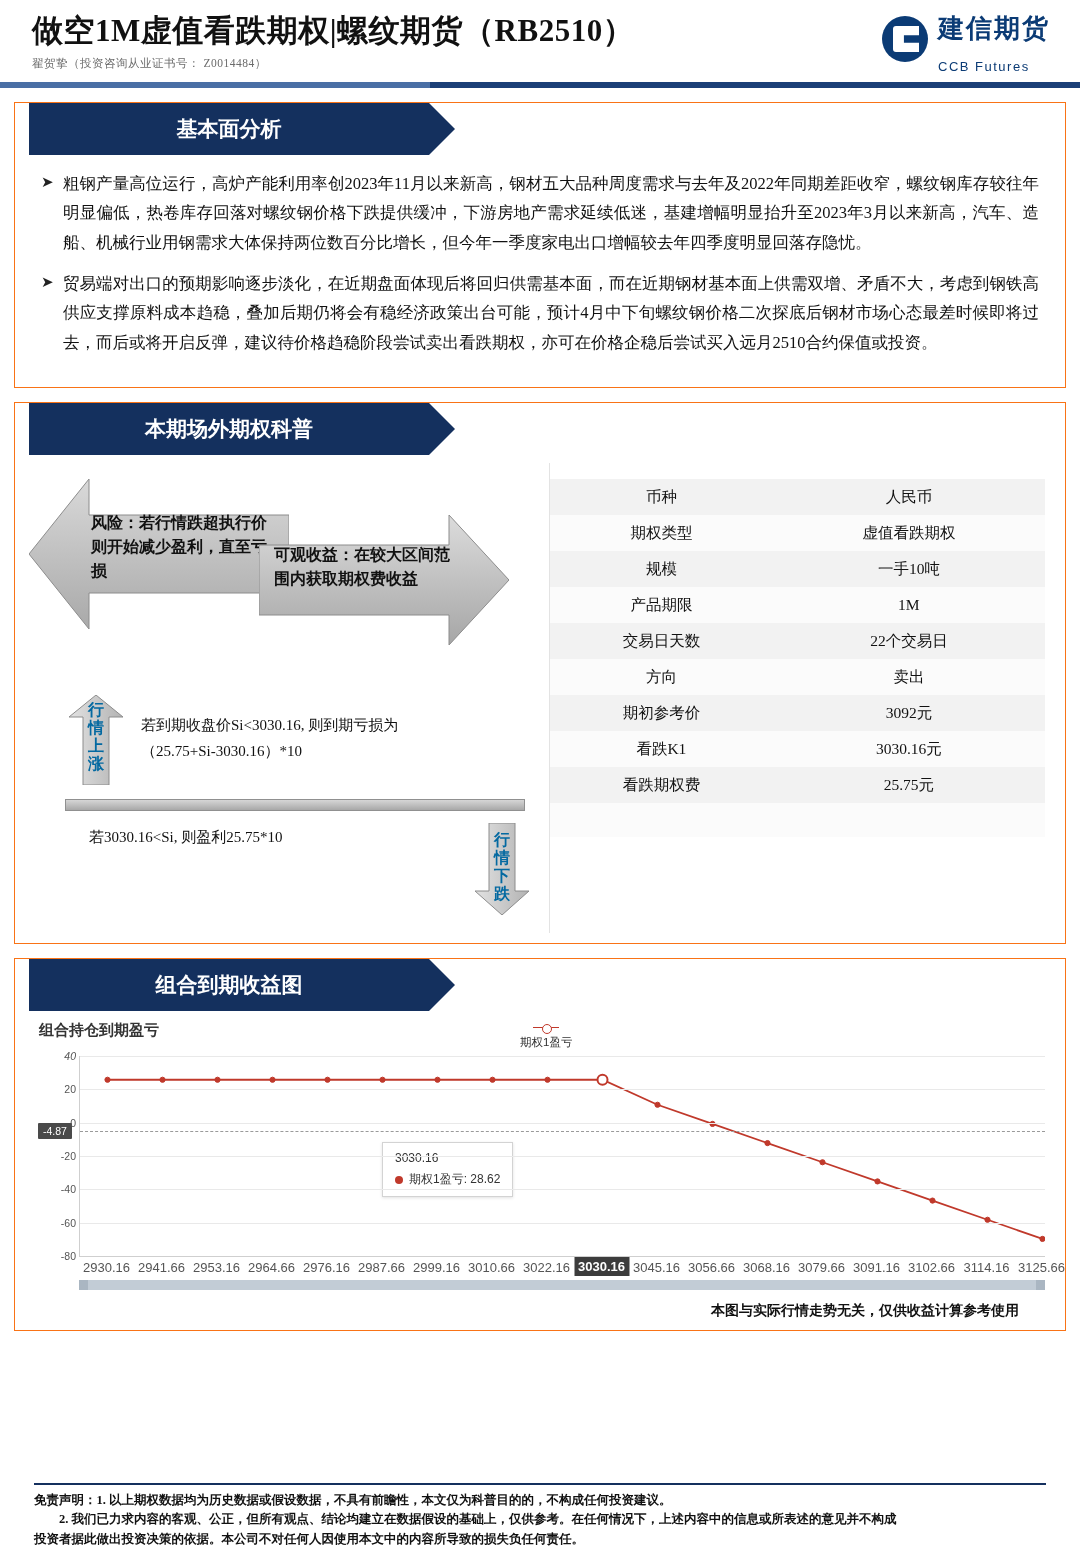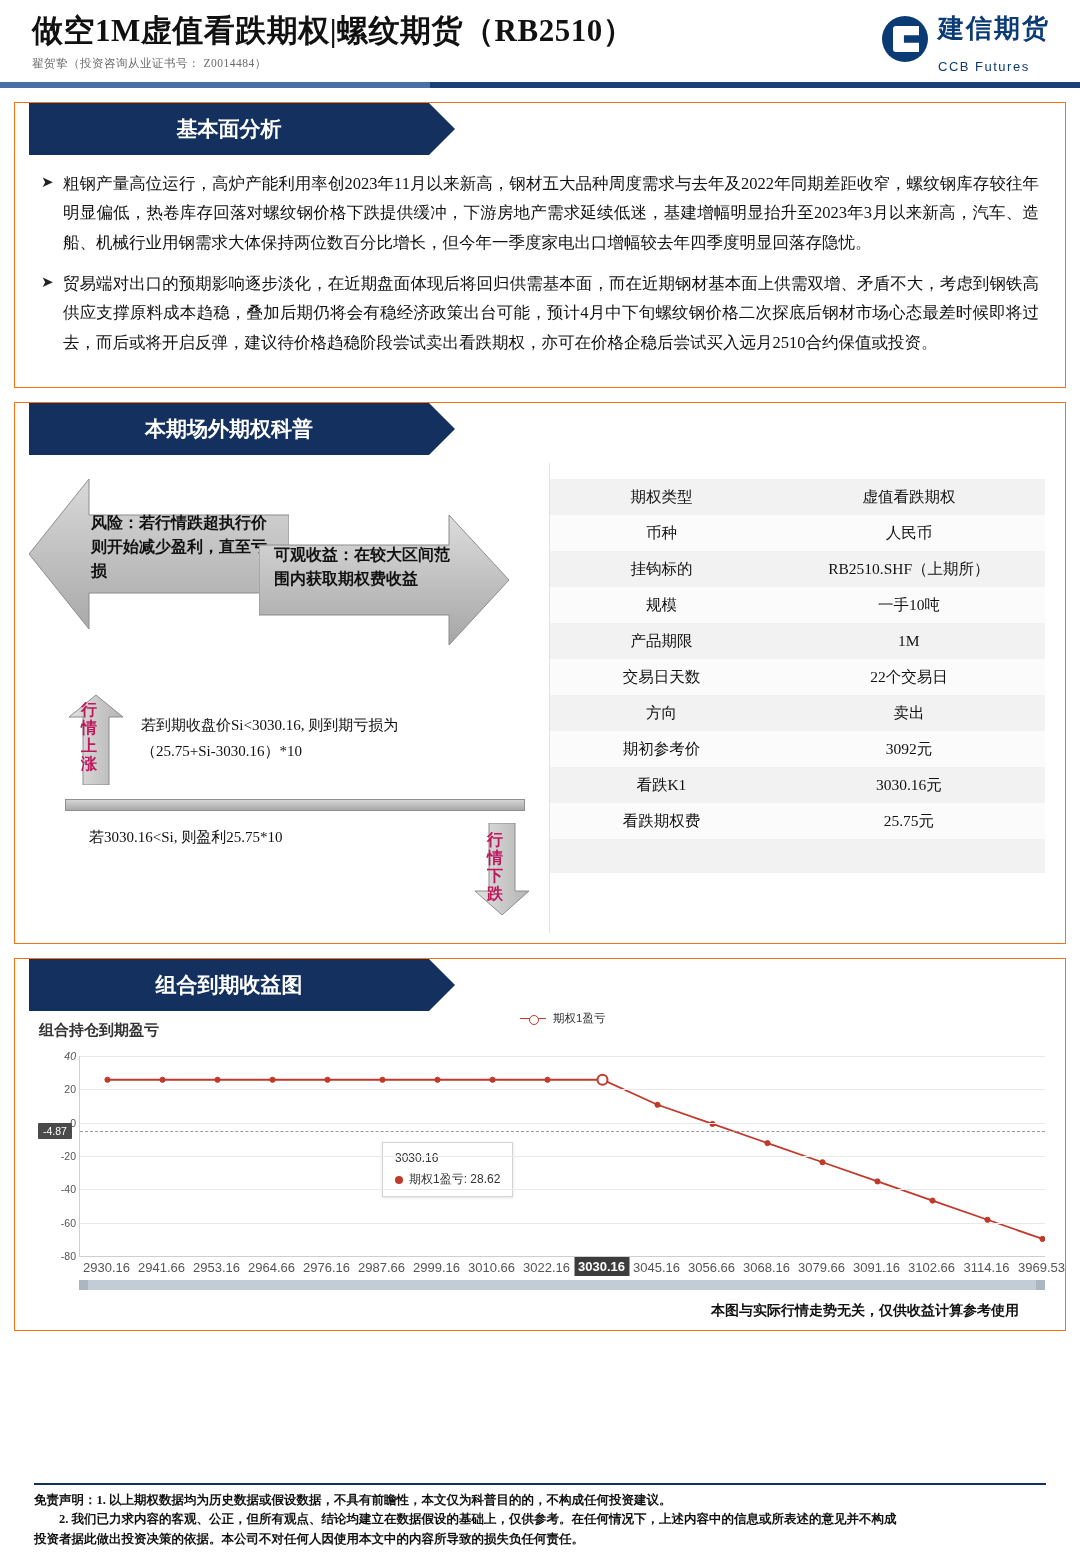--- a/index.html
+++ b/index.html
@@ -77,21 +77,21 @@
   .kepu-right { flex:1; padding-top:16px; }
 
   .arrow-shape { position:absolute; }
   .arrow-text {
     position:absolute; font-family:"Liberation Serif", serif;
     font-size:16px; font-weight:bold; line-height:1.5; color:#111;
   }
 
   .vbar-label {
     position:absolute; width:30px; font-family:"Liberation Serif", serif;
-    font-size:16px; font-weight:bold; line-height:1.12; text-align:left; color:#be185d;
+    font-size:16px; font-weight:bold; line-height:1.12; text-align:center; color:#0369a1;
   }
   .formula {
     position:absolute; font-family:"Liberation Serif", serif;
     font-size:15px; line-height:1.7; color:#111;
   }
 
   
   table.spec { width:100%; border-collapse:collapse; font-family:"Liberation Serif", serif; }
   table.spec td {
     height:36px; font-size:15.5px; color:#111; padding:0 10px; border:none;
@@ -100,22 +100,22 @@
   table.spec td.v { text-align:center; }
   table.spec tr:nth-child(odd) { background:#f2f2f2; }
   table.spec tr:nth-child(even) { background:#fbfbfb; }
   table.spec tr.blank td { height:34px; }
   .spec-wrap { border-left:1px solid #e3e3e3; }
 
   
   .chart-area { padding:10px 20px 6px 24px; position:relative; }
   .chart-title { font-family:"Liberation Sans", sans-serif; font-size:15px; font-weight:bold; color:#333; }
   .legend {
-    position:absolute; left:505px; top:0; display:flex; align-items:center; gap:7px;
-    font-family:"Liberation Sans", sans-serif; font-size:11.5px; color:#333;
+    position:absolute; left:505px; top:16px; display:flex; align-items:center; gap:7px;
+    font-family:"Liberation Sans", sans-serif; font-size:11.5px; color:#333;flex-direction:column;
   }
   .legend .lline { width:26px; height:0; border-top:1.4px solid #c0392b; position:relative; }
   .legend .lline::after {
     content:""; position:absolute; left:9px; top:-4px; width:8px; height:8px;
     border-radius:50%; border:1.5px solid #c0392b; background:#fff;
   }
   .plot { position:relative; height:200px; margin:16px 0 0 40px; border-left:1px solid #cfcfcf; }
   .ytick {
     position:absolute; left:-36px; width:32px; text-align:right;
     font-family:"Liberation Sans", sans-serif; font-size:10.5px; color:#555;
@@ -248,30 +248,26 @@
       <svg class="arrow-shape" style="left:446px; top:360px;" width="54" height="92" viewBox="0 0 54 92">
         <polygon points="14,0 40,0 40,68 54,68 27,92 0,68 14,68" fill="url(#g3)" stroke="#8c8c8c" stroke-width="1"></polygon>
       </svg>
       <div class="vbar-label" style="left:458px; top:368px;">行情下跌</div>
     </div>
 
     <div class="kepu-right spec-wrap">
       <table class="spec">
         <tbody id="spec-body">
             <tr>
+              <td class="k">币种</td>
+              <td class="v">人民币</td>
+            </tr>
+            <tr>
               <td class="k">期权类型</td>
               <td class="v">虚值看跌期权</td>
-            </tr>
-            <tr>
-              <td class="k">币种</td>
-              <td class="v">人民币</td>
-            </tr>
-            <tr>
-              <td class="k">挂钩标的</td>
-              <td class="v">RB2510.SHF（上期所）</td>
             </tr>
             <tr>
               <td class="k">规模</td>
               <td class="v">一手10吨</td>
             </tr>
             <tr>
               <td class="k">产品期限</td>
               <td class="v">1M</td>
             </tr>
             <tr>
@@ -373,21 +369,21 @@
         <div class="xtick" style="left: 412.5px;">3010.66</div>
         <div class="xtick" style="left: 467.5px;">3022.16</div>
         <div class="xtick hl" style="left: 522.5px;">3030.16</div>
         <div class="xtick" style="left: 577.5px;">3045.16</div>
         <div class="xtick" style="left: 632.5px;">3056.66</div>
         <div class="xtick" style="left: 687.5px;">3068.16</div>
         <div class="xtick" style="left: 742.5px;">3079.66</div>
         <div class="xtick" style="left: 797.5px;">3091.16</div>
         <div class="xtick" style="left: 852.5px;">3102.66</div>
         <div class="xtick" style="left: 907.5px;">3114.16</div>
-        <div class="xtick" style="left: 962.5px;">3969.53</div>
+        <div class="xtick" style="left: 962.5px;">3125.66</div>
       </div>
     <div class="scrollbar">
       <div class="thumb"></div>
       <div class="cap" style="left:0;"></div>
       <div class="cap" style="right:0;"></div>
     </div>
 
     <div class="chart-note">本图与实际行情走势无关，仅供收益计算参考使用</div>
   </div>
 </div>

